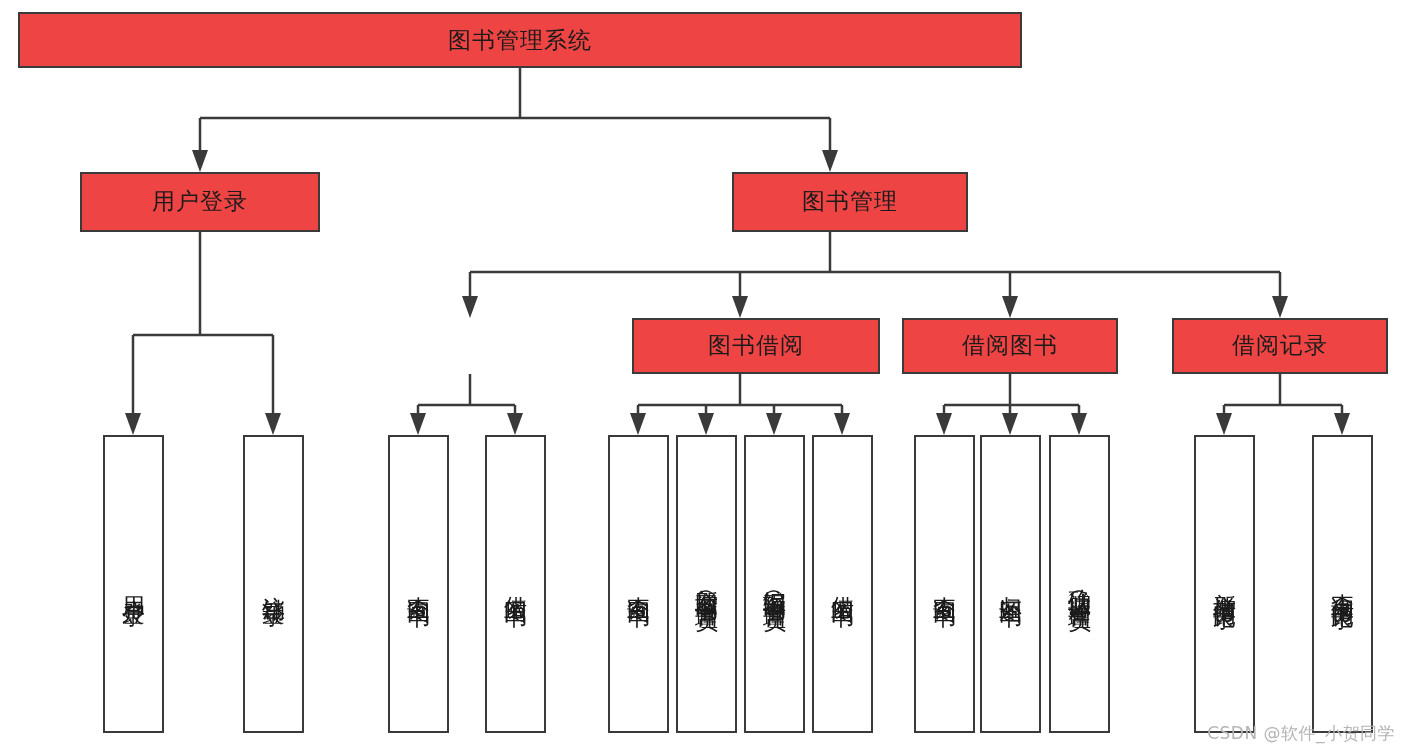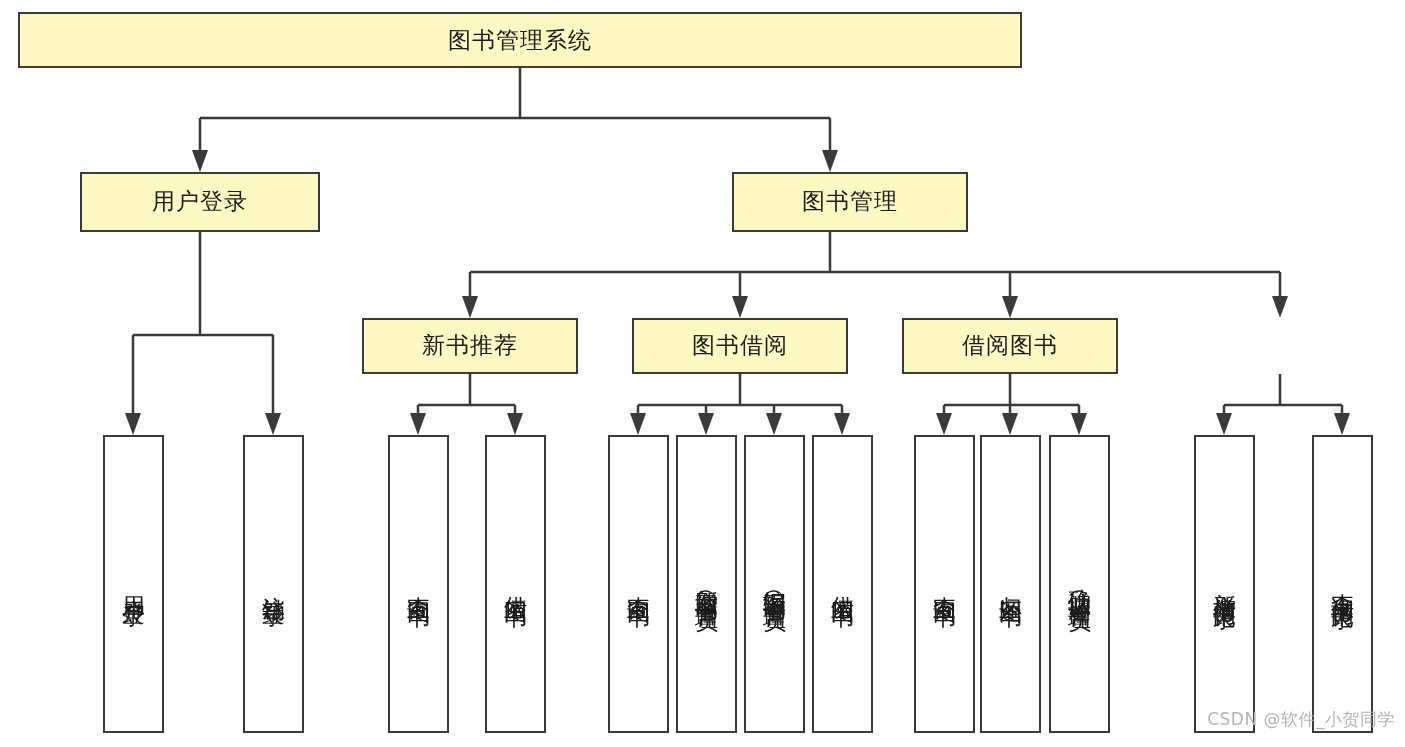--- a/index.html
+++ b/index.html
@@ -10,21 +10,21 @@
     font-family:"DejaVu Sans","Liberation Sans",sans-serif;
     overflow:hidden;
     position:relative;
   }
   #diagram{
     position:absolute;left:0;top:0;width:1405px;height:747px;
   }
   .node{
     position:absolute;
     box-sizing:border-box;
-    background:#fef9c3;
+    background:#ef4444;
     border:2.5px solid #3a3a3a;
     display:flex;
     align-items:center;
     justify-content:center;
     color:#1b1b1b;
     letter-spacing:1px;
   }
   .node.h{
     font-size:23px;
     line-height:1.1;
@@ -46,21 +46,21 @@
     text-orientation:upright;
     font-size:23px;
     line-height:1.08;
     letter-spacing:3px;
     white-space:nowrap;
     color:#1b1b1b;
   }
   .watermark{
     position:absolute;
     right:10px;
-    bottom:16px;
+    bottom:2px;
     font-size:17px;
     color:#b4b4b4;
     letter-spacing:0.5px;
     white-space:nowrap;
     user-select:none;
     margin-left:39px;
   }
   svg.links{
     position:absolute;left:0;top:0;width:1405px;height:747px;
     pointer-events:none;
@@ -143,29 +143,29 @@
     <span>图书管理系统</span>
   </div>
 
   <div class="node h" style="left:80px;top:172px;width:240px;height:60px;">
     <span>用户登录</span>
   </div>
   <div class="node h" style="left:712px;top:172px;width:236px;height:60px;margin-left:20px;">
     <span>图书管理</span>
   </div>
 
-  <div class="node h" style="left:362px;top:318px;width:216px;height:56px;">
-    <span>新书推荐</span>
-  </div>
-  <div class="node h" style="left:632px;top:318px;width:216px;height:56px;">
+  <div class="node h" style="left:632px;top:318px;width:248px;height:56px;">
     <span>图书借阅</span>
   </div>
   <div class="node h" style="left:902px;top:318px;width:216px;height:56px;">
     <span>借阅图书</span>
   </div>
+  <div class="node h" style="left:1172px;top:318px;width:216px;height:56px;">
+    <span>借阅记录</span>
+  </div>
 
   <div class="leaf" style="left:103px;top:435px;width:61px;height:298px;">
     <span class="vtext">用户登录</span>
   </div>
   <div class="leaf" style="left:243px;top:435px;width:61px;height:298px;">
     <span class="vtext">注销登录</span>
   </div>
 
   <div class="leaf" style="left:388px;top:435px;width:61px;height:298px;">
     <span class="vtext">查询图书</span>

